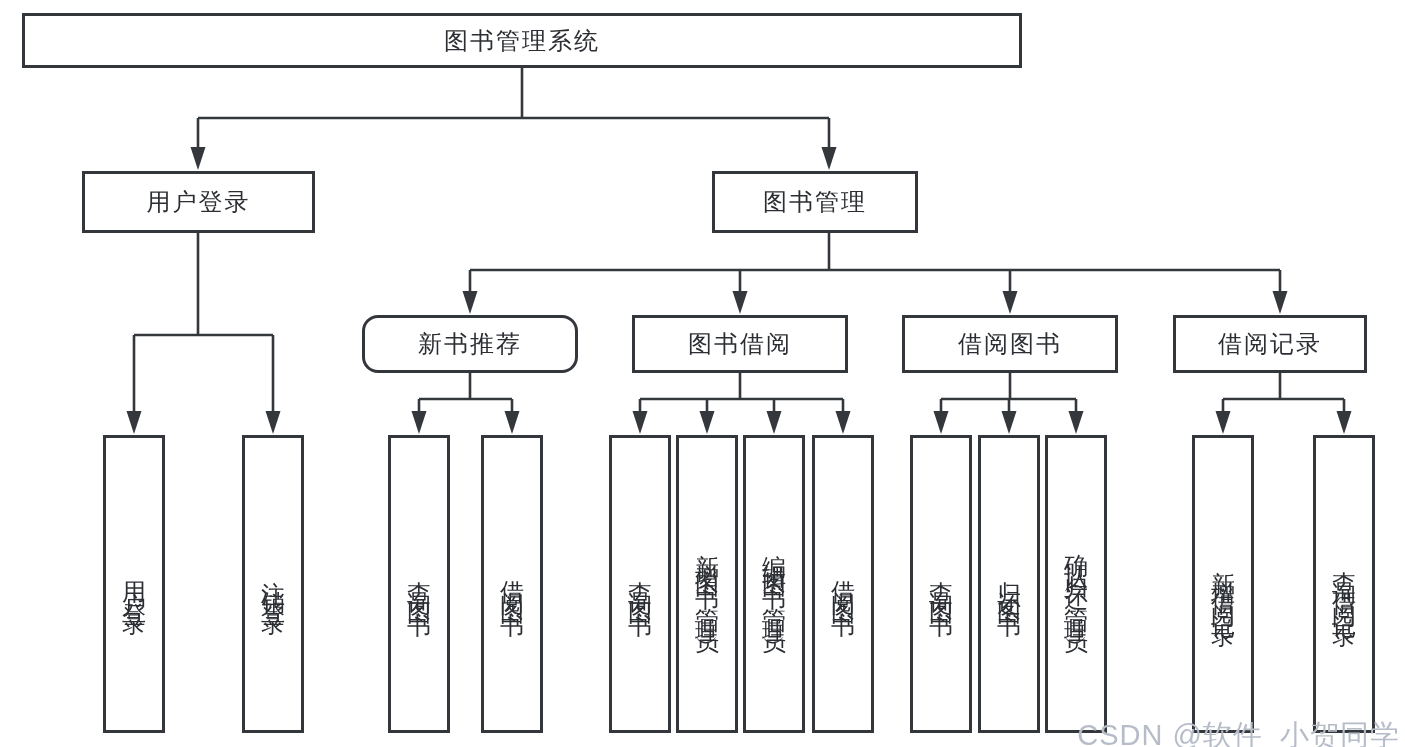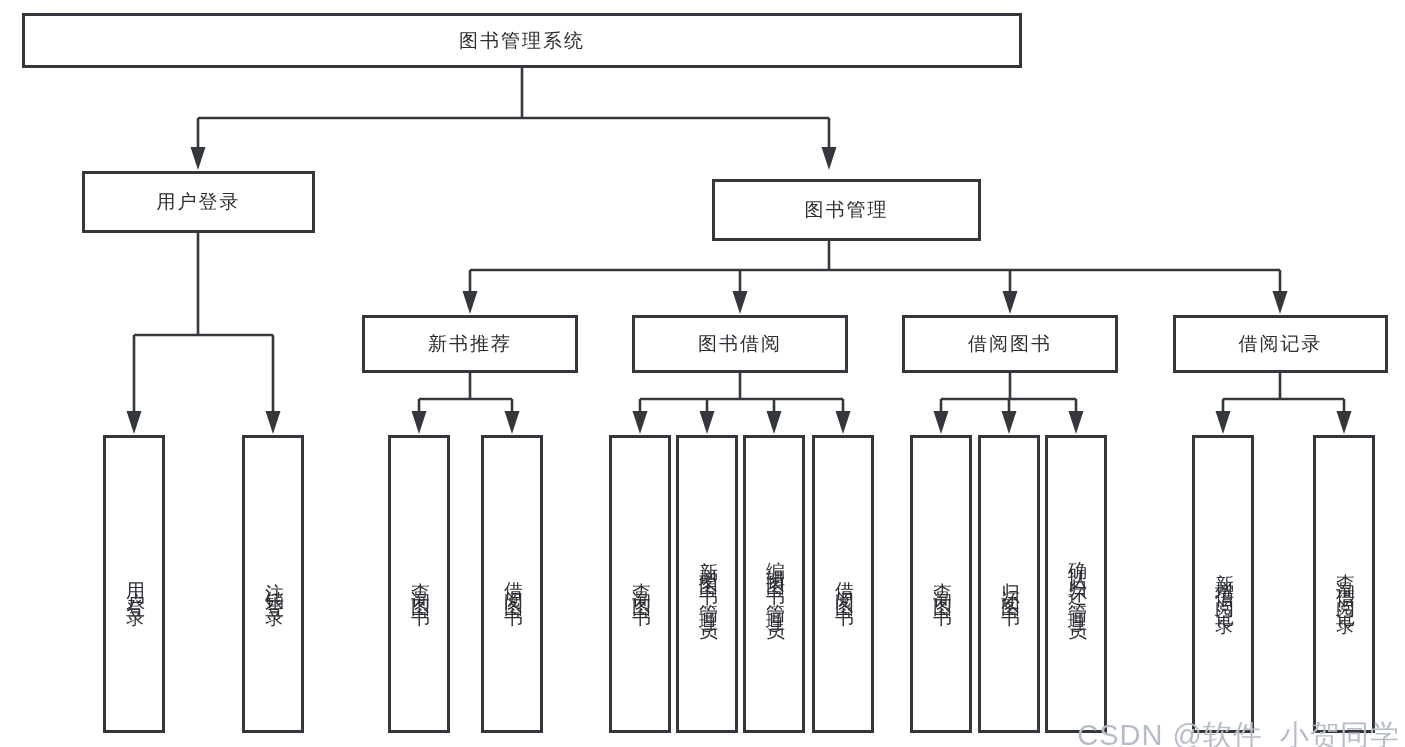--- a/index.html
+++ b/index.html
@@ -33,25 +33,24 @@
   .node {
     position: absolute;
     box-sizing: border-box;
     background: #ffffff;
     border: 3px solid #33373c;
     display: flex;
     align-items: center;
     justify-content: center;
   }
   .node .lbl {
-    font-size: 19px;
+    font-size: 24px;
     color: #2b2e33;
     letter-spacing: 2px;
     white-space: nowrap;
-    font-family: Liberation Mono, monospace;
   }
   .node.leaf .lbl {
     writing-mode: vertical-lr;
     text-orientation: mixed;
     letter-spacing: 0.45em;
     line-height: 1;
     white-space: normal;
   }
   .watermark {
     position: absolute;
@@ -110,34 +109,34 @@
     </g>
   </svg>
 
   <div class="node" style="left:22px; top:13px; width:1000px; height:55px;">
     <span class="lbl">图书管理系统</span>
   </div>
 
   <div class="node" style="left:82px; top:171px; width:233px; height:62px;">
     <span class="lbl">用户登录</span>
   </div>
-  <div class="node" style="left:712px; top:171px; width:269px; height:62px;margin-top:8px;">
+  <div class="node" style="left:712px; top:171px; width:206px; height:62px;">
     <span class="lbl">图书管理</span>
   </div>
 
-  <div class="node" style="left:362px; top:315px; width:216px; height:58px;">
+  <div class="node" style="left:362px; top:315px; width:216px; height:58px;border-radius:16px;">
     <span class="lbl">新书推荐</span>
   </div>
   <div class="node" style="left:632px; top:315px; width:216px; height:58px;">
     <span class="lbl">图书借阅</span>
   </div>
   <div class="node" style="left:902px; top:315px; width:216px; height:58px;">
     <span class="lbl">借阅图书</span>
   </div>
-  <div class="node" style="left:1173px; top:315px; width:215px; height:58px;">
+  <div class="node" style="left:1173px; top:315px; width:194px; height:58px;">
     <span class="lbl">借阅记录</span>
   </div>
 
   <div class="node leaf" style="left:103px; top:435px; width:62px; height:298px;">
     <span class="lbl">用户登录</span>
   </div>
   <div class="node leaf" style="left:242px; top:435px; width:62px; height:298px;">
     <span class="lbl">注销登录</span>
   </div>
 

